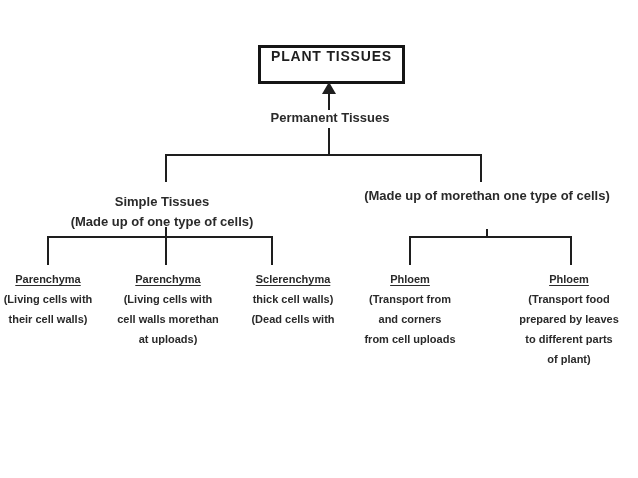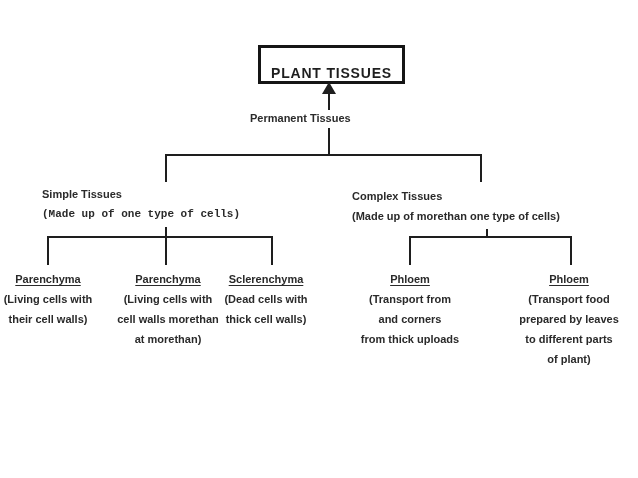--- a/index.html
+++ b/index.html
@@ -8,34 +8,34 @@
     position:relative; width:638px; height:478px;
     background:#ffffff; overflow:hidden;
     font-family:"Liberation Sans", sans-serif;
     color:#2a2a2a;
   }
   .hline, .vline { position:absolute; background:#1e1e1e; }
   .hline { height:2px; }
   .vline { width:2px; }
   .root-box {
     position:absolute; left:258px; top:45px; width:141px; height:33px;
-    border:3px solid #151515; display:flex; align-items:flex-end; justify-content:center;
+    border:3px solid #151515; display:flex; align-items:flex-start; justify-content:center;
     font-size:14px; font-weight:bold; letter-spacing:0.8px; color:#1e1e1e;
     background:#ffffff;
   }
   .arrow-head {
     position:absolute; left:322px; top:82px;
     width:0; height:0;
     border-left:7px solid transparent;
     border-right:7px solid transparent;
     border-bottom:12px solid #1e1e1e;
   }
   .lbl {
-    position:absolute; text-align:left; font-weight:bold;
-    font-size:11px; color:#2a2a2a; line-height:20px;
+    position:absolute; text-align:center; font-weight:bold;
+    font-size:13px; color:#2a2a2a; line-height:20px;
   }
   .leaf { position:absolute; text-align:center; font-weight:bold; font-size:11px; line-height:20px; }
   .leaf .leaf-name { text-decoration:underline; text-underline-offset:2px; display:block; }
   .leaf .leaf-line { display:block; }
 </style>
 </head>
 <body>
 
 <div class="canvas">
 
@@ -46,27 +46,26 @@
   <div class="arrow-head"></div>
   <div class="vline" style="left:328px; top:93px; height:17px;"></div>
 
   <div class="lbl" style="left:250px; top:108px; width:160px;">Permanent Tissues</div>
 
   <div class="vline" style="left:328px; top:128px; height:27px;"></div>
   <div class="hline" style="left:165px; top:154px; width:317px;"></div>
   <div class="vline" style="left:165px; top:154px; height:28px;"></div>
   <div class="vline" style="left:480px; top:154px; height:28px;"></div>
 
-  <div class="lbl" style="left:42px; top:184px; width:240px;">
+  <div class="lbl" style="left:42px; top:192px; width:240px;">
     <span style="display:block;">Simple Tissues</span>
-    <span style="display:block;font-family:Liberation Mono, monospace;">(Made up of one type of cells)</span>
+    <span style="display:block;">(Made up of one type of cells)</span>
   </div>
 
   <div class="lbl" style="left:352px; top:186px; width:270px;">
-    <span style="display:block;">Complex Tissues</span>
     <span style="display:block;">(Made up of morethan one type of cells)</span>
   </div>
 
   <div class="vline" style="left:165px; top:227px; height:11px;"></div>
   <div class="hline" style="left:47px; top:236px; width:226px;"></div>
   <div class="vline" style="left:47px;  top:236px; height:29px;"></div>
   <div class="vline" style="left:165px; top:236px; height:29px;"></div>
   <div class="vline" style="left:271px; top:236px; height:29px;"></div>
 
   <div class="vline" style="left:486px; top:229px; height:9px;"></div>
@@ -77,34 +76,34 @@
   <div class="leaf" style="left:-22px; top:269px; width:140px;">
     <span class="leaf-name">Parenchyma</span>
     <span class="leaf-line">(Living cells with</span>
     <span class="leaf-line">their cell walls)</span>
   </div>
 
   <div class="leaf" style="left:96px; top:269px; width:144px;">
     <span class="leaf-name">Parenchyma</span>
     <span class="leaf-line">(Living cells with</span>
     <span class="leaf-line">cell walls morethan</span>
-    <span class="leaf-line">at morethan)</span>
+    <span class="leaf-line">at uploads)</span>
   </div>
 
-  <div class="leaf" style="left:196px; top:269px; width:140px;">
+  <div class="leaf" style="left:223px; top:269px; width:140px;">
     <span class="leaf-name">Sclerenchyma</span>
+    <span class="leaf-line">thick cell walls)</span>
     <span class="leaf-line">(Dead cells with</span>
-    <span class="leaf-line">thick cell walls)</span>
   </div>
 
   <div class="leaf" style="left:340px; top:269px; width:140px;">
     <span class="leaf-name">Phloem</span>
     <span class="leaf-line">(Transport from</span>
     <span class="leaf-line">and corners</span>
-    <span class="leaf-line">from thick uploads</span>
+    <span class="leaf-line">from cell uploads</span>
   </div>
 
   <div class="leaf" style="left:494px; top:269px; width:150px;">
     <span class="leaf-name">Phloem</span>
     <span class="leaf-line">(Transport food</span>
     <span class="leaf-line">prepared by leaves</span>
     <span class="leaf-line">to different parts</span>
     <span class="leaf-line">of plant)</span>
   </div>
 

